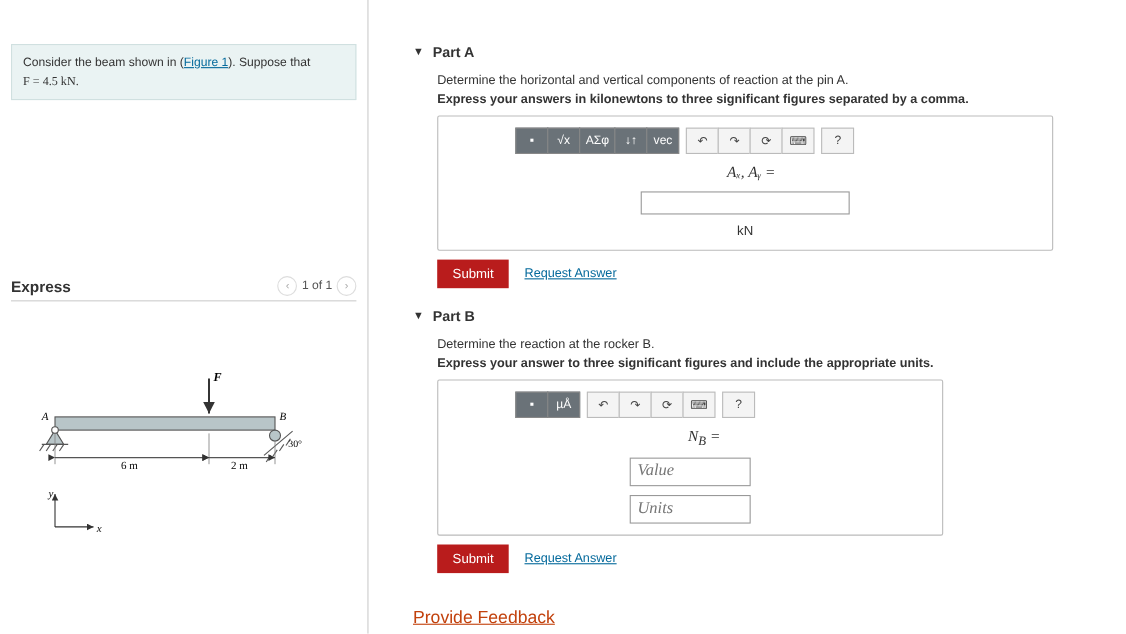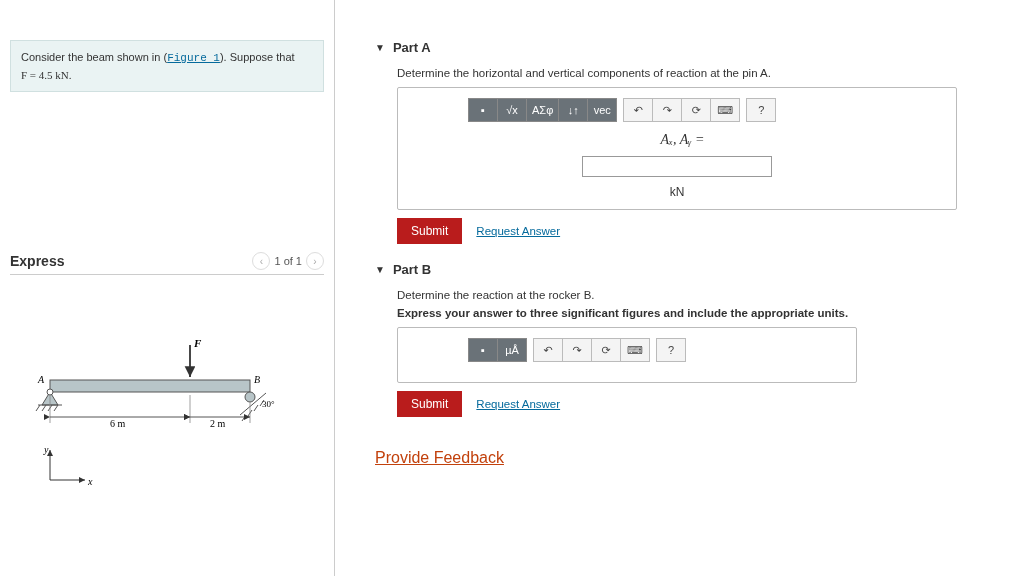--- a/index.html
+++ b/index.html
@@ -1,20 +1,20 @@
 <!DOCTYPE html>
 <html><head>
 <meta charset="utf-8">
 <style>
   * { box-sizing: border-box; margin: 0; padding: 0; }
   body { font-family: Arial, sans-serif; font-size: 12px; color: #333; background: #fff; display: flex; height: 576px; width: 1024px; overflow: hidden; }
   .left-col { width: 335px; padding: 40px 10px 10px 10px; border-right: 1px solid #ccc; position: relative; }
   .right-col { flex: 1; padding: 30px 30px 10px 40px; overflow-y: auto; }
   .problem-box { background: #eaf3f3; border: 1px solid #d0e0e0; padding: 8px 10px; font-size: 11px; line-height: 1.5; }
-  .problem-box a { color: #056a9c; text-decoration: underline; font-family: Liberation Mono, monospace; }
+  .problem-box a { color: #056a9c; text-decoration: underline; }
   .figure-sec { margin-top: 160px; }
   .figure-hdr { display: flex; justify-content: space-between; align-items: center; border-bottom: 1px solid #ccc; padding-bottom: 4px; }
   .figure-hdr h3 { font-size: 14px; font-weight: bold; }
   .fignav { display: flex; align-items: center; gap: 4px; font-size: 11px; color: #555; }
   .navbtn { width: 18px; height: 18px; border: 1px solid #ddd; border-radius: 50%; background: #fff; display: flex; align-items: center; justify-content: center; color: #aaa; font-size: 10px; }
   .beam-svg { margin-top: 30px; }
   .part-hdr { display: flex; align-items: center; gap: 8px; font-size: 13px; font-weight: bold; margin: 10px 0 12px 0; }
   .caret { font-size: 10px; }
   .part-body { padding-left: 22px; margin-bottom: 18px; }
   .part-body p { font-size: 11.5px; margin-bottom: 6px; }
@@ -102,20 +102,21 @@
 </div>
 
 <div class="right-col">
 
   <div class="part-hdr">
     <span class="caret">▼</span>
     <span>Part A</span>
   </div>
   <div class="part-body">
     <p>Determine the horizontal and vertical components of reaction at the pin A.</p>
+    <p class="bold">Express your answers in kilonewtons to three significant figures separated by a comma.</p>
     <div class="anspanel">
       <div class="toolbar">
         <div class="tbtn">▪</div>
         <div class="tbtn">√x</div>
         <div class="tbtn">ΑΣφ</div>
         <div class="tbtn">↓↑</div>
         <div class="tbtn">vec</div>
         <div class="tspace"></div>
         <div class="tbtn light">↶</div>
         <div class="tbtn light">↷</div>
@@ -148,20 +149,25 @@
         <div class="tbtn">▪</div>
         <div class="tbtn">µÅ</div>
         <div class="tspace"></div>
         <div class="tbtn light">↶</div>
         <div class="tbtn light">↷</div>
         <div class="tbtn light">⟳</div>
         <div class="tbtn light">⌨</div>
         <div class="tspace"></div>
         <div class="tbtn light">?</div>
       </div>
+      <div class="ansrow">
+        <span class="lbl" style="font-style:italic">N<sub>B</sub> =</span>
+        <input class="val" type="text" placeholder="Value" style="">
+        <input class="unit" type="text" placeholder="Units" style="">
+      </div>
     </div>
     <div class="actions">
       <button class="submit">Submit</button>
       <a class="reqans">Request Answer</a>
     </div>
   </div>
 
   <a class="feedback">Provide Feedback</a>
 </div>
 

